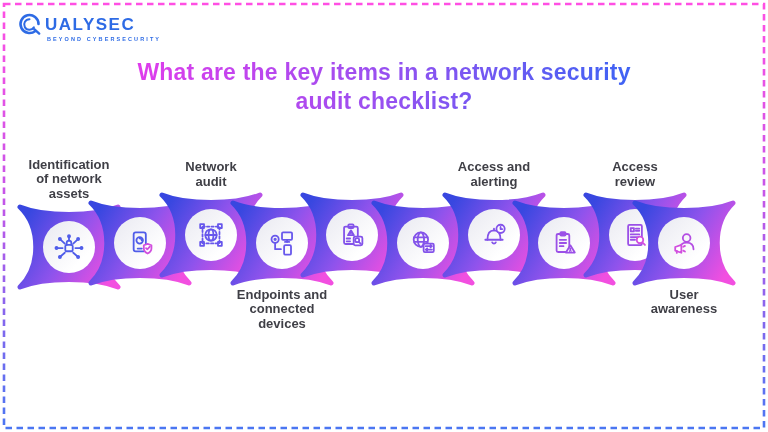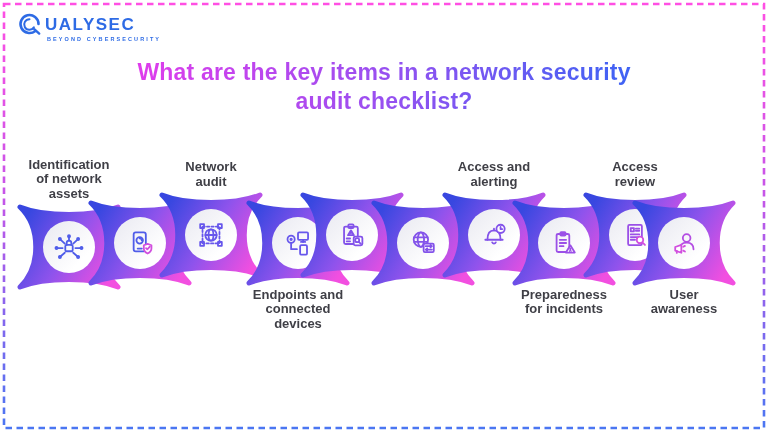--- a/index.html
+++ b/index.html
@@ -152,21 +152,21 @@
       <rect x="23.6" y="23.6" width="3.6" height="3.6"></rect>
       <circle cx="17" cy="17" r="5.4"></circle>
       <ellipse cx="17" cy="17" rx="2.3" ry="5.4"></ellipse>
       <path d="M11.8,17 H22.2"></path>
     </svg>
   </div>
   <div class="label label-top">Network
 audit</div>
 </div>
 
-<div class="badge" style="left:244px;top:199px">
+<div class="badge" style="left:228px;top:199px">
   <svg class="splat" viewBox="0 0 108 88">
       <use href="#splat"></use>
     </svg>
   <div class="inner-circle">
     <svg class="icon ic-b" viewBox="0 0 34 34">
       <circle cx="10.5" cy="13.5" r="3.4"></circle>
       <circle cx="10.5" cy="13.5" r="0.7"></circle>
       <rect x="17" y="7" width="9.5" height="7" rx="1"></rect>
       <path d="M21.8,14 V16"></path>
       <path d="M19.8,16 H23.8"></path>
@@ -242,22 +242,20 @@
       <rect x="10" y="8.5" width="12" height="17" rx="1.5"></rect>
       <rect x="13.5" y="6.8" width="5" height="3.2" rx="1"></rect>
       <path d="M13,14 H19"></path>
       <path d="M13,17 H19"></path>
       <path d="M13,20 H16.5"></path>
       <path class="fillwhite" d="M23,19.2 l4.2,6.8 h-8.4 z"></path>
       <path d="M23,22 V23.5"></path>
       <circle cx="23" cy="24.8" r="0.4"></circle>
     </svg>
   </div>
-  <div class="label label-bottom">Preparedness
-for incidents</div>
 </div>
 
 <div class="badge" style="left:581px;top:191px">
   <svg class="splat" viewBox="0 0 108 88">
       <use href="#splat"></use>
     </svg>
   <div class="inner-circle">
     <svg class="icon ic-d" viewBox="0 0 34 34">
       <rect x="10.5" y="7.5" width="13" height="19" rx="1.2"></rect>
       <rect x="13" y="10.5" width="3" height="3"></rect>

